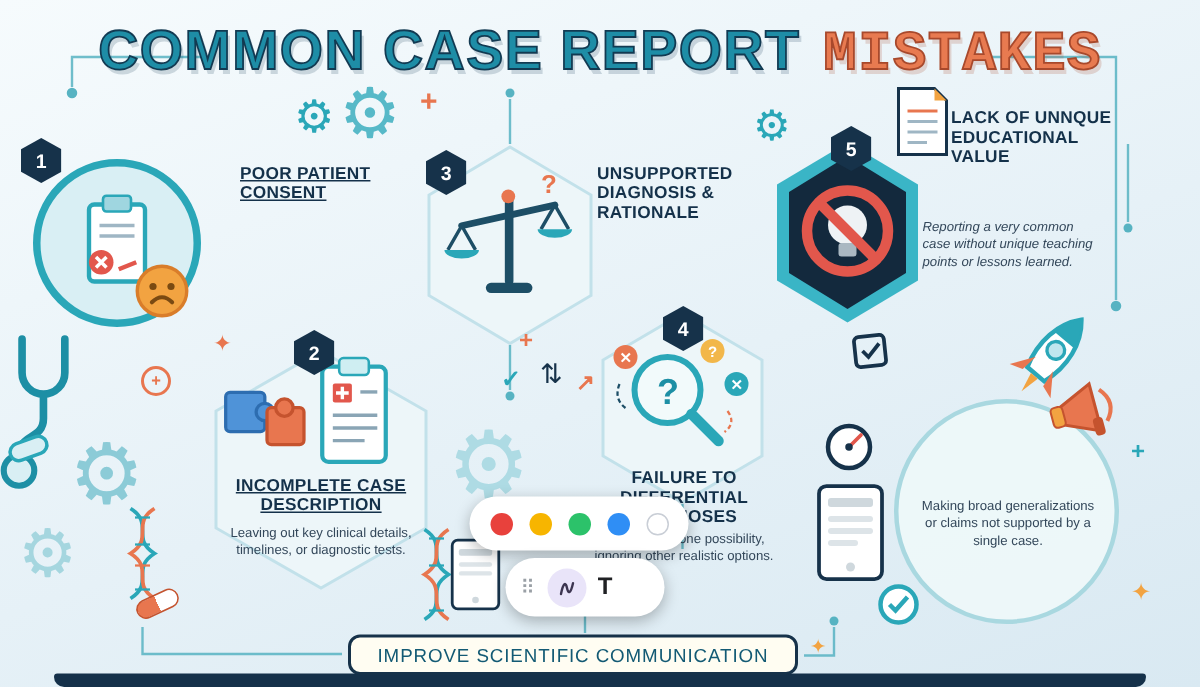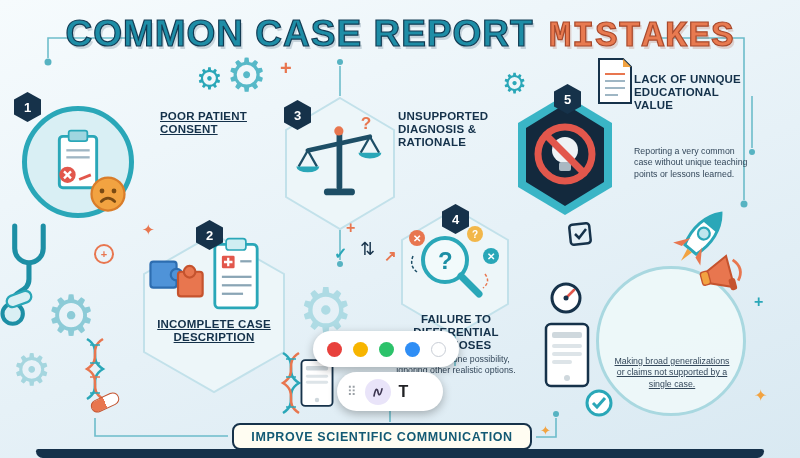--- a/index.html
+++ b/index.html
@@ -33,21 +33,21 @@
   .pill-cap { position:absolute; left:90px; top:396px; width:30px; height:13px; border-radius:7px;
               background:linear-gradient(90deg,#e8764f 50%,#fff 50%); border:1.5px solid #c5532e;
               transform:rotate(-25deg); z-index:2; }
   .med-circle { position:absolute; left:94px; top:244px; width:20px; height:20px; border-radius:50%;
                 border:2px solid #e8764f; color:#e8764f; font-size:11px; font-weight:bold;
                 display:flex; align-items:center; justify-content:center; z-index:1; }
 
   .banner { position:absolute; left:232px; top:423px; width:300px; height:27px; z-index:6;
             background:#fffdf2; border:2px solid #16324a; border-radius:8px;
             display:flex; align-items:center; justify-content:center;
-            font-weight:700; font-size:12.5px; color:#135a74; letter-spacing:.6px; }
+            font-weight:400; font-size:12.5px; color:#135a74; letter-spacing:.6px; }
   .bottom-bar { position:absolute; left:36px; top:449px; width:728px; height:9px;
                 background:#15314a; border-radius:4px 4px 12px 12px; z-index:5; }
 
   .toolbar1 { position:absolute; left:313px; top:331px; width:146px; height:36px; z-index:30;
               background:#fff; border-radius:18px; box-shadow:0 3px 10px rgba(0,0,0,.28);
               display:flex; align-items:center; justify-content:center; gap:11px; }
   .dot { width:15px; height:15px; border-radius:50%; cursor:pointer; }
   .dot-white { border:1.5px solid #c9ced6; }
   .toolbar2 { position:absolute; left:337px; top:372px; width:106px; height:39px; z-index:30;
               background:#fff; border-radius:20px; box-shadow:0 3px 10px rgba(0,0,0,.28);
@@ -131,20 +131,21 @@
       <rect x="10" y="1" width="14" height="8" rx="2" fill="#cfeef2" stroke="#2aa7b8" stroke-width="1.2"></rect>
       <rect x="7" y="13" width="9" height="9" rx="1" fill="#e2574c"></rect>
       <path d="M11.5 14.5 v6 M8.5 17.5 h6" stroke="#fff" stroke-width="1.6"></path>
       <line x1="20" y1="17" x2="28" y2="17" stroke="#8aa5b5" stroke-width="1.6"></line>
       <line x1="7" y1="28" x2="28" y2="28" stroke="#8aa5b5" stroke-width="1.6"></line>
       <line x1="7" y1="34" x2="28" y2="34" stroke="#8aa5b5" stroke-width="1.6"></line>
       <line x1="7" y1="40" x2="22" y2="40" stroke="#8aa5b5" stroke-width="1.6"></line>
     </svg>
   </div>
   <div class="h ctr" style="left:142px; top:318px; width:144px;text-decoration:underline;">INCOMPLETE CASE DESCRIPTION</div>
+  <div class="p ctr" style="left:146px; top:350px; width:136px;">Leaving out key clinical details, timelines, or diagnostic tests.</div>
 
   <div class="badge" style="left:284px; top:100px;">3</div>
   <div class="icon" style="left:294px; top:112px;">
     <svg width="92" height="100" viewBox="0 0 80 80">
       <rect x="37" y="12" width="5" height="52" rx="2" fill="#1d4e66"></rect>
       <rect x="26" y="63" width="27" height="6" rx="3" fill="#1d4e66"></rect>
       <line x1="12" y1="30" x2="66" y2="18" stroke="#1d4e66" stroke-width="4" stroke-linecap="round"></line>
       <circle cx="39" cy="13" r="4" fill="#e8764f"></circle>
       <path d="M12 30 L4 44 M12 30 L20 44" stroke="#1d4e66" stroke-width="2"></path>
       <path d="M2 44 a10 5 0 0 0 20 0 Z" fill="#2aa7b8"></path>
@@ -179,24 +180,24 @@
     <svg width="106" height="126" viewBox="0 0 106 126">
       <polygon points="53,3 100,31 100,95 53,123 6,95 6,31" fill="#3ab5c6"></polygon>
       <polygon points="53,12 92,36 92,90 53,114 14,90 14,36" fill="#13293d"></polygon>
       <circle cx="53" cy="58" r="13" fill="#eef2f5"></circle>
       <rect x="47" y="70" width="12" height="9" rx="2" fill="#aab8c2"></rect>
       <circle cx="53" cy="62" r="27" fill="none" stroke="#e2574c" stroke-width="7"></circle>
       <line x1="34" y1="43" x2="72" y2="81" stroke="#e2574c" stroke-width="7" stroke-linecap="round"></line>
     </svg>
   </div>
   <div class="h" style="left:634px; top:73px; width:108px;">LACK OF UNNQUE EDUCATIONAL VALUE</div>
-  <div class="p" style="left:634px; top:146px; width:116px;">Reporting a very common case without unique teaching points or lessons learned.</div>
+  <div class="p" style="left:615px; top:146px; width:116px;font-style:italic;">Reporting a very common case without unique teaching points or lessons learned.</div>
 
   <div class="oval6"></div>
-  <div class="p ctr" style="left:610px; top:356px; width:124px;text-decoration:underline;">Making broad generalizations or claims not supported by a single case.</div>
+  <div class="p ctr" style="left:610px; top:332px; width:124px;">Making broad generalizations or claims not supported by a single case.</div>
   <div class="icon" style="left:664px; top:200px;">
     <svg width="74" height="74" viewBox="0 0 50 50">
       <g transform="rotate(40 25 25)">
         <path d="M25 4 C32 12 34 24 30 36 h-10 C16 24 18 12 25 4 Z" fill="#fff" stroke="#2aa7b8" stroke-width="2"></path>
         <path d="M25 4 C28 8 30 12 30.5 16 h-11 C20 12 22 8 25 4 Z" fill="#2aa7b8"></path>
         <circle cx="25" cy="22" r="4" fill="#bfe6ee" stroke="#2aa7b8" stroke-width="1.5"></circle>
         <path d="M20 30 l-7 10 6 -2 Z" fill="#e8764f"></path>
         <path d="M30 30 l7 10 -6 -2 Z" fill="#e8764f"></path>
         <path d="M23 37 h4 l-2 9 Z" fill="#f2a341"></path>
       </g>

